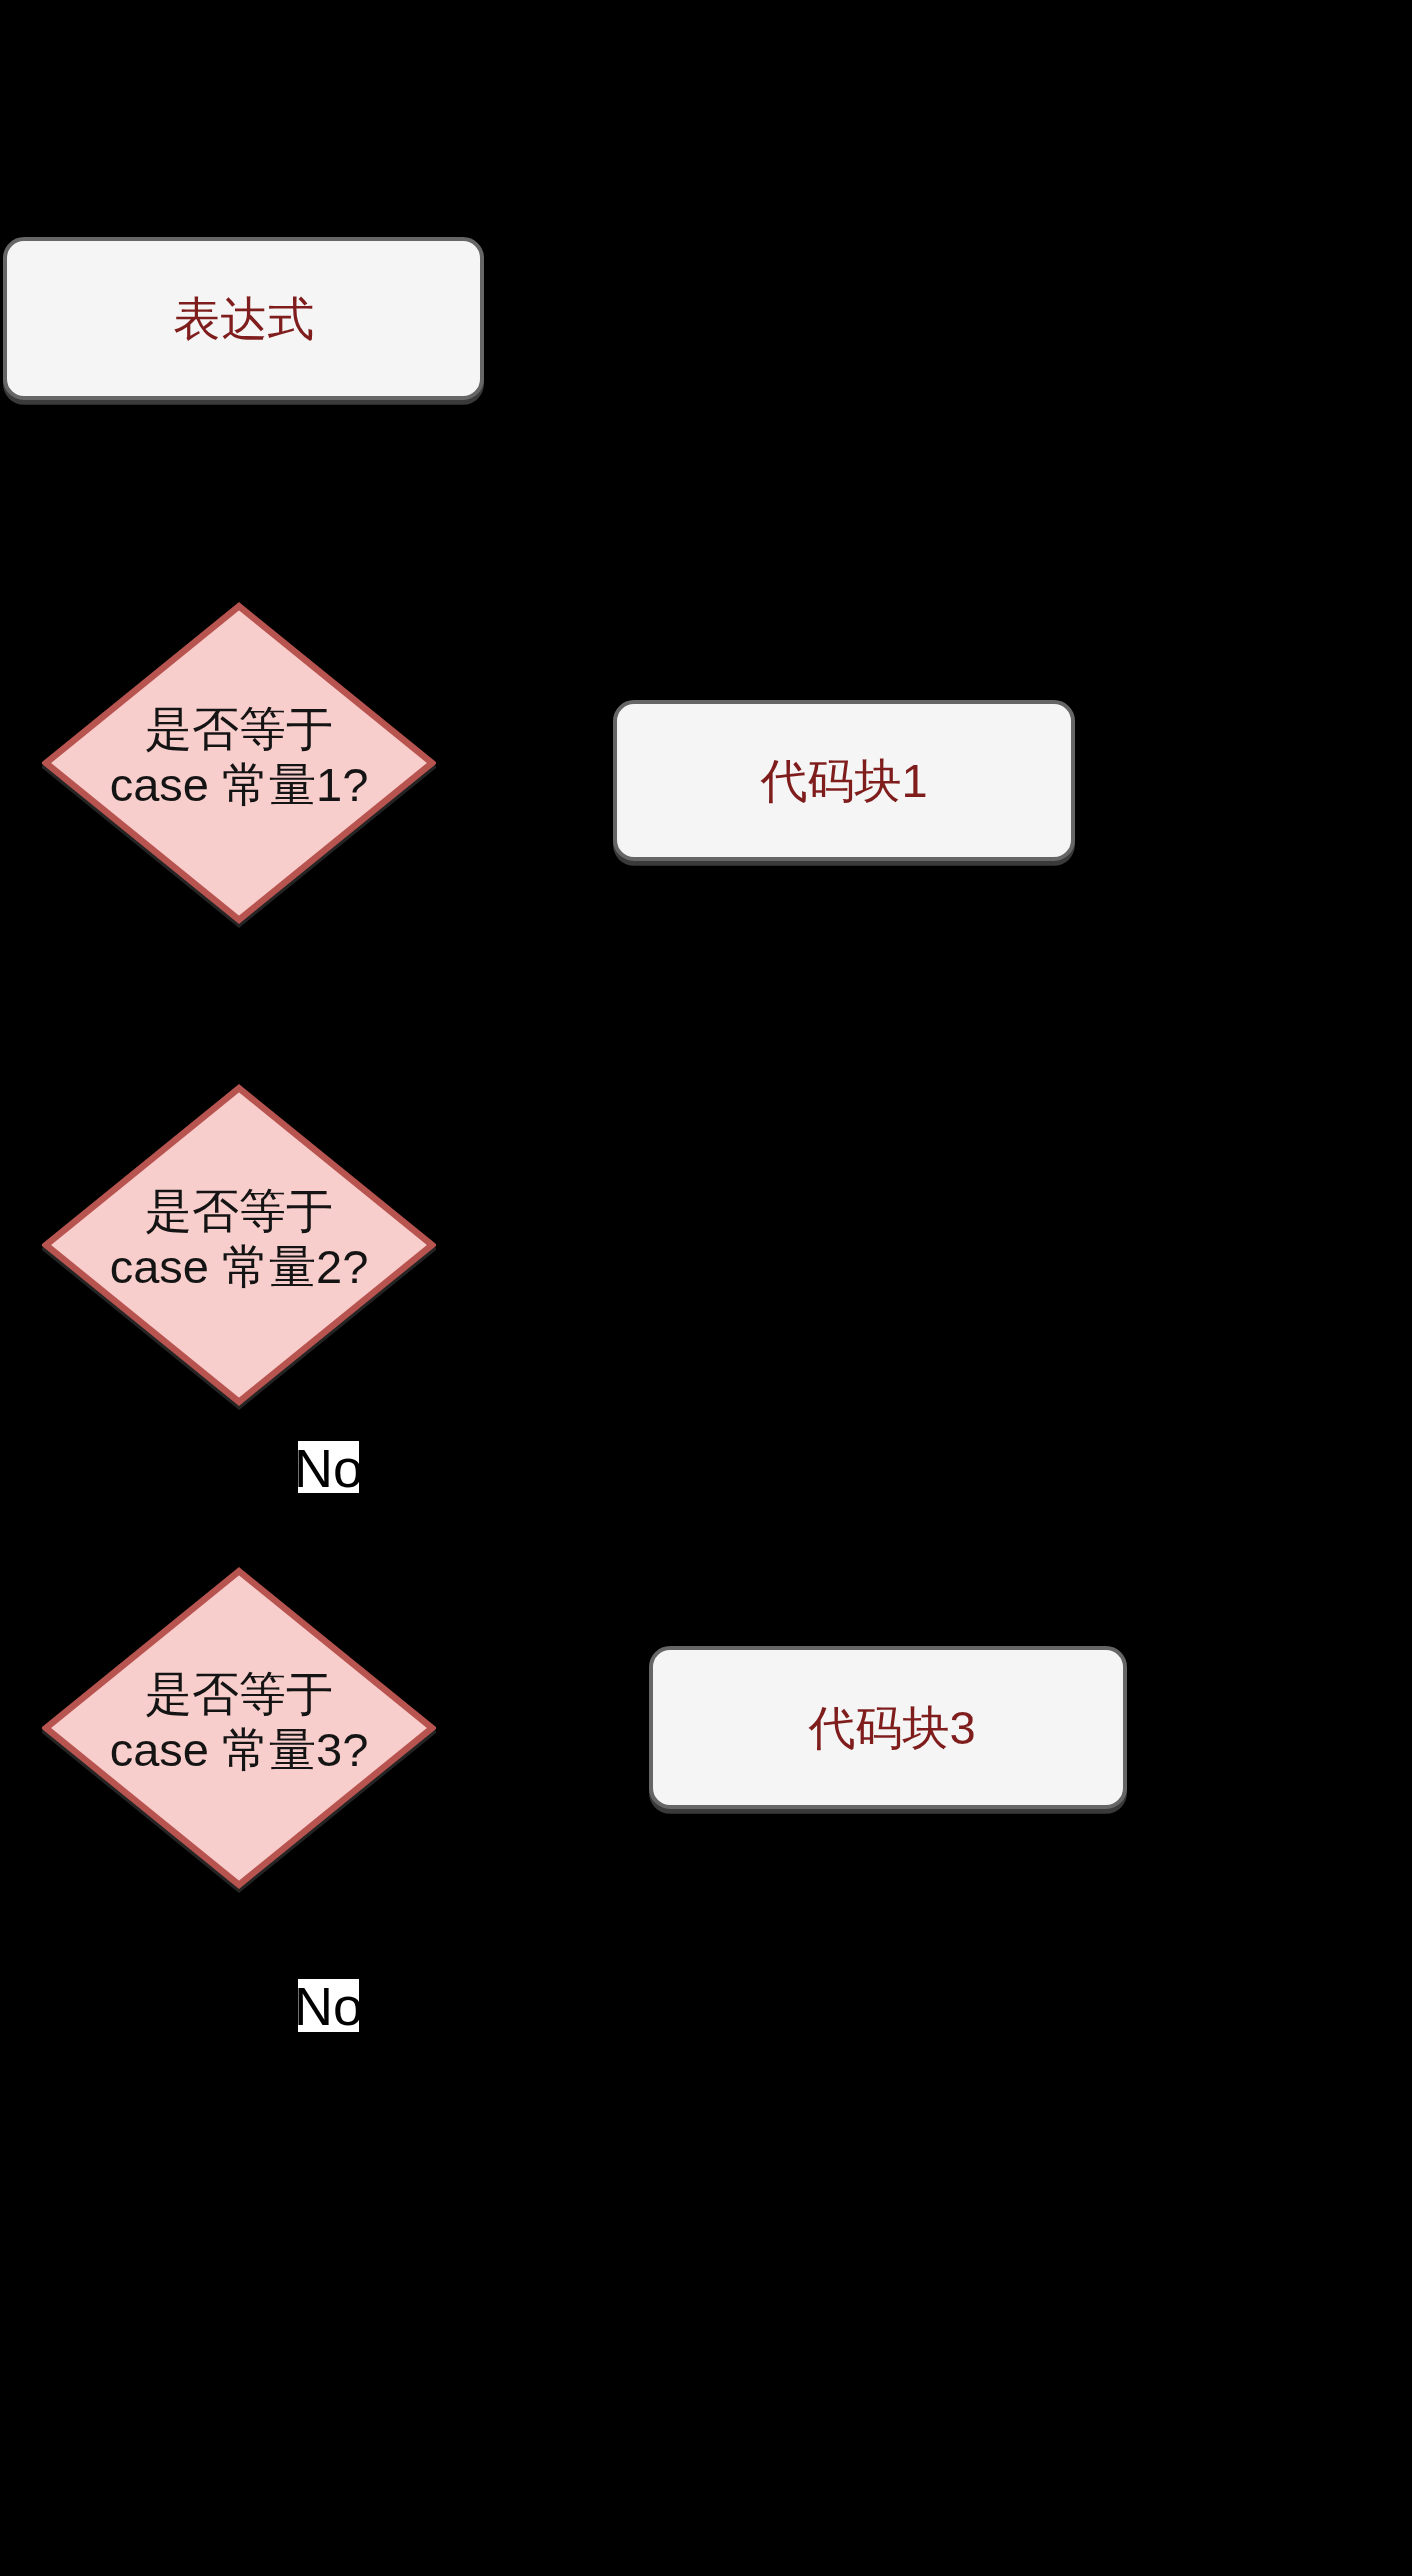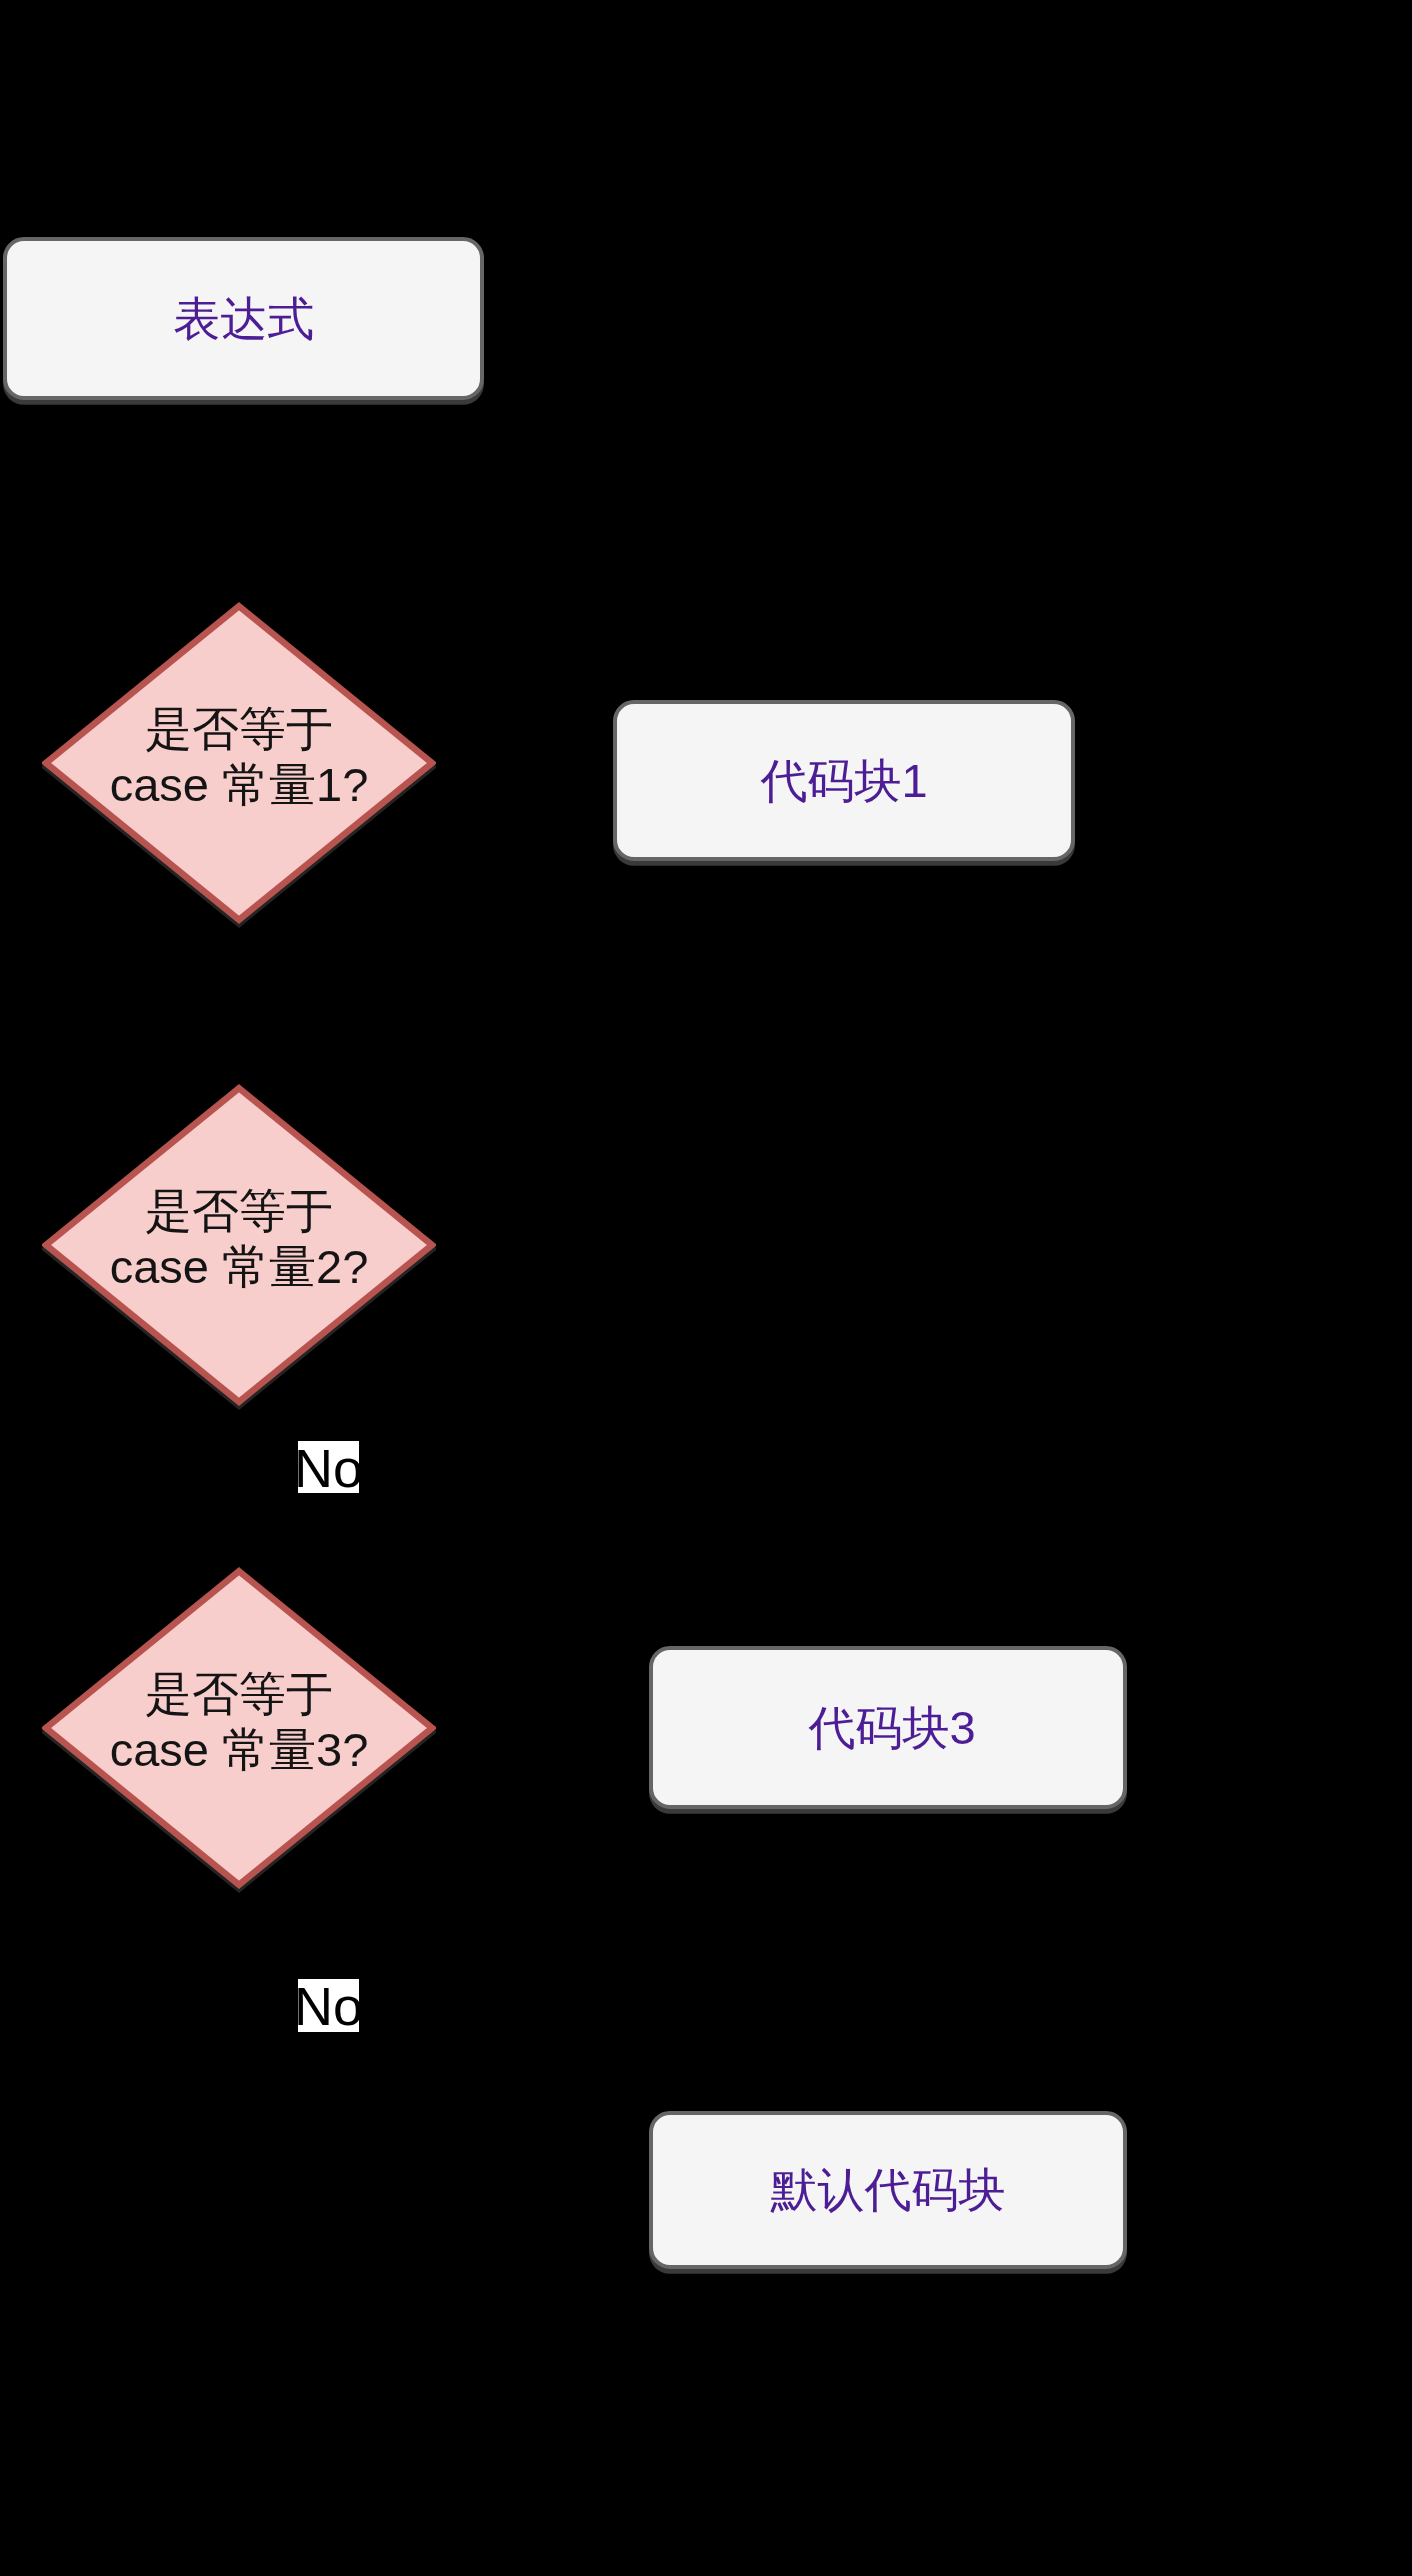--- a/index.html
+++ b/index.html
@@ -23,21 +23,21 @@
     align-items: center;
     justify-content: center;
     text-align: center;
   }
   .process-node {
     background: #F5F5F5;
     border: 4px solid #666666;
     border-radius: 21px;
     font-size: 47px;
     line-height: 56px;
-    color: #4c1d95;
+    color: #7f1d1d;
     box-shadow: 0 4.8px 0 rgba(128,128,128,0.45);
   }
   .decision-node {
     background: transparent;
   }
   .decision-node svg {
     position: absolute;
     left: 0; top: 0;
     width: 100%; height: 100%;
     filter: drop-shadow(0 4px 0 rgba(120,120,120,0.3));
@@ -129,18 +129,15 @@
   </div>
 
   <div class="node process-node" id="process-3">
     <span>代码块3</span>
   </div>
 
   <div class="edge-label" id="edge-label-2">
     <span>No</span>
   </div>
 
-  <div class="node process-node" id="default-node">
-    <span>默认代码块</span>
-  </div>
 
 </div>
 
 
 </body></html>

